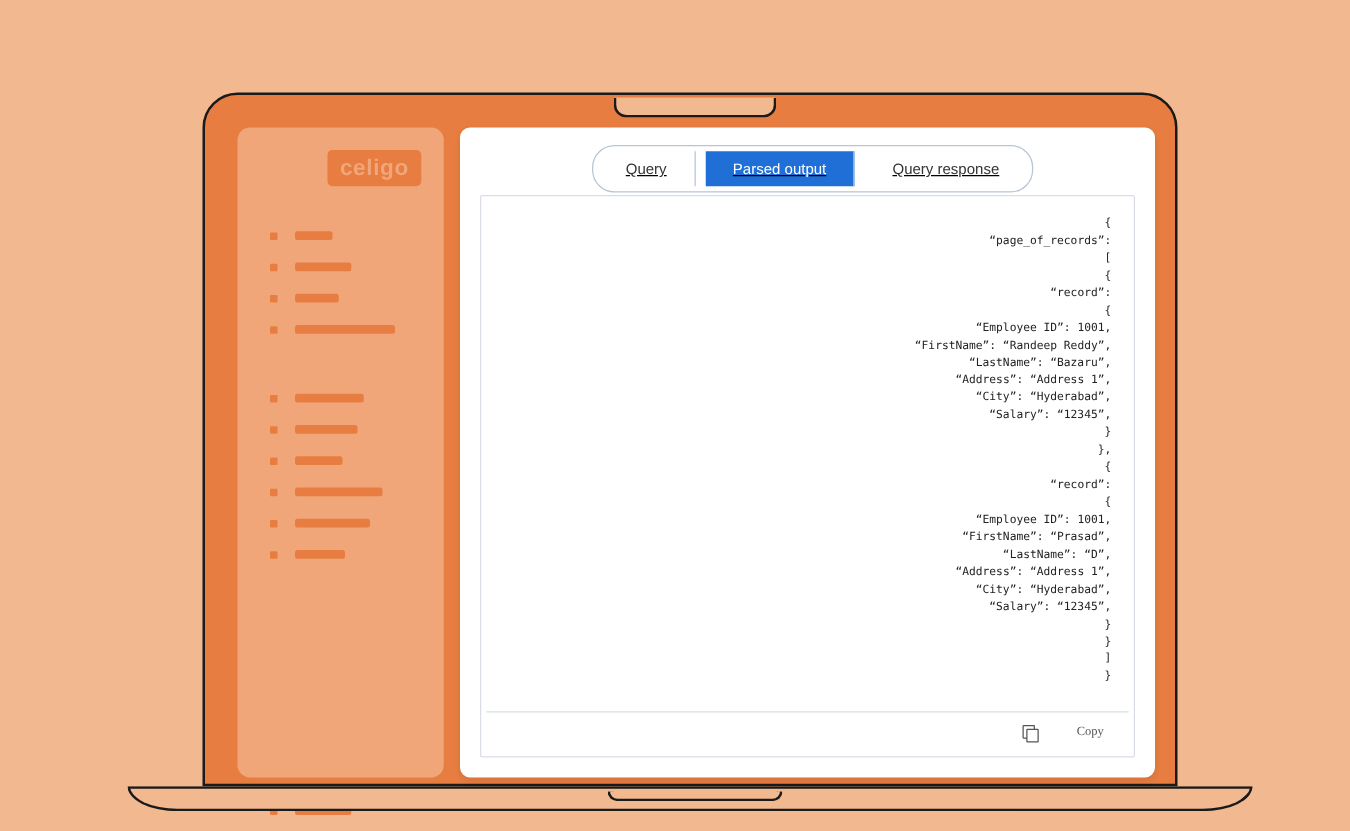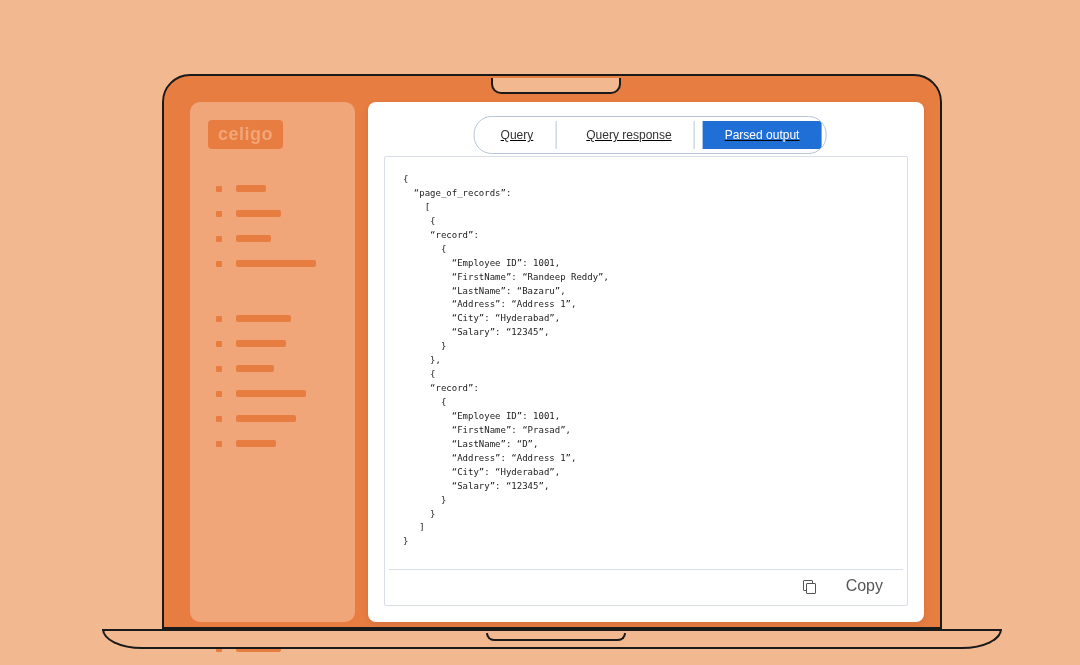--- a/index.html
+++ b/index.html
@@ -1,15 +1,15 @@
 <!DOCTYPE html>
 <html><head>
 <meta charset="utf-8">
 <style>
-  * { box-sizing: border-box; margin: 4px; padding: 0; }
+  * { box-sizing: border-box; margin: 4px; padding: 0; text-align: right; }
   body {
     background: #f2b890;
     width: 1080px;
     height: 665px;
     overflow: hidden;
     font-family: -apple-system, BlinkMacSystemFont, "Segoe UI", sans-serif;
     position: relative;
   }
   .laptop {
     position: absolute;
@@ -147,23 +147,24 @@
     height: 32px;
     display: flex;
     align-items: center;
     justify-content: flex-end;
     padding: 0 12px;
   }
   .copy-btn {
     display: flex;
     align-items: center;
     gap: 23px;
-    font-size: 16px;
+    font-size: 10px;
     color: #555;
     cursor: pointer;
+    font-family: Liberation Serif, serif;
   }
   .copy-icon {
     width: 12px; height: 12px;
     position: relative;
   }
   .copy-icon::before, .copy-icon::after {
     content: "";
     position: absolute;
     border: 1.2px solid #555;
     border-radius: 1px;
@@ -236,22 +237,22 @@
       <div class="menu-line">
           <span class="dot"></span>
           <span class="bar" style="width:55px"></span>
         </div>
     </div>
   </div>
 
   <div class="content-card">
     <div class="tabs">
       <div class="tab">Query</div>
+      <div class="tab active">Parsed output</div>
       <div class="tab">Query response</div>
-      <div class="tab active">Parsed output</div>
     </div>
 
     <div class="code-panel">
       <div class="code-area" id="code-area">{
   “page_of_records”:
     [
      {
      “record”:
        {
          “Employee ID”: 1001,

